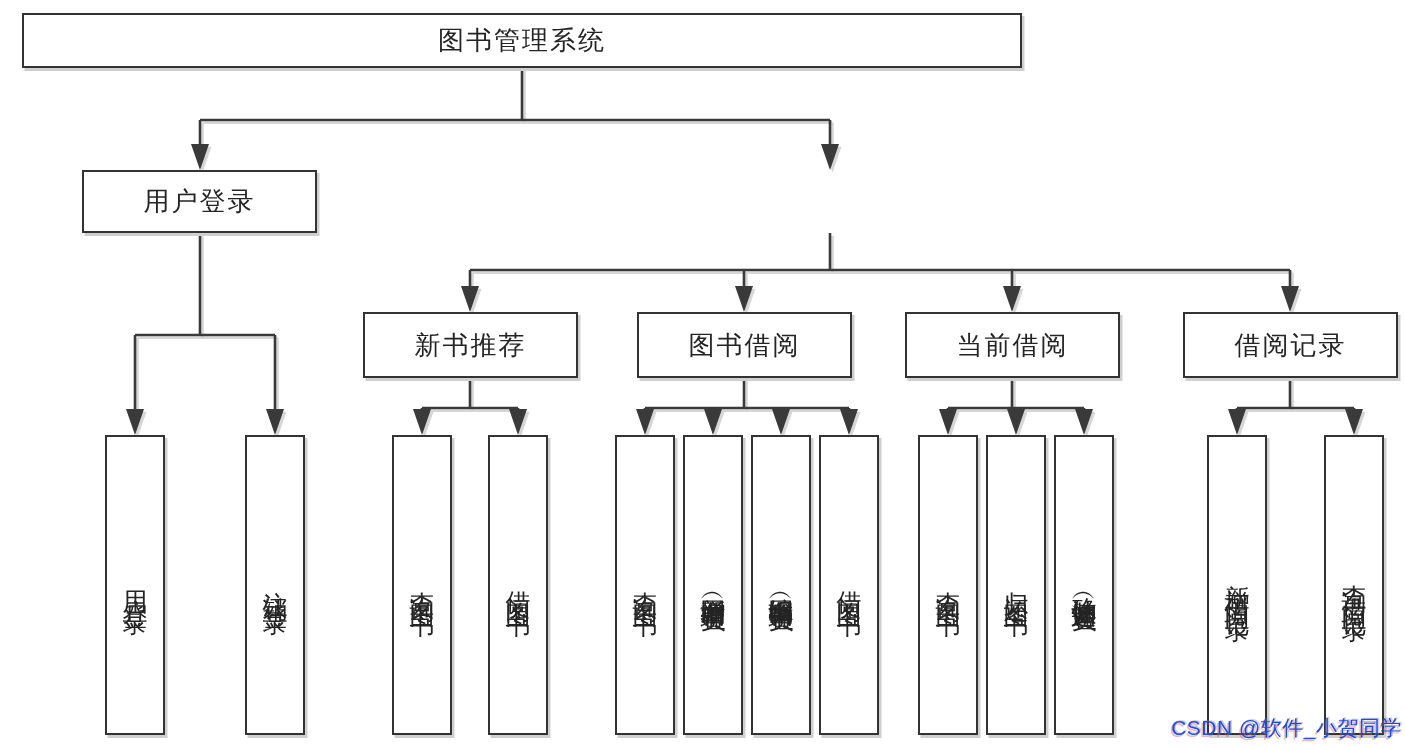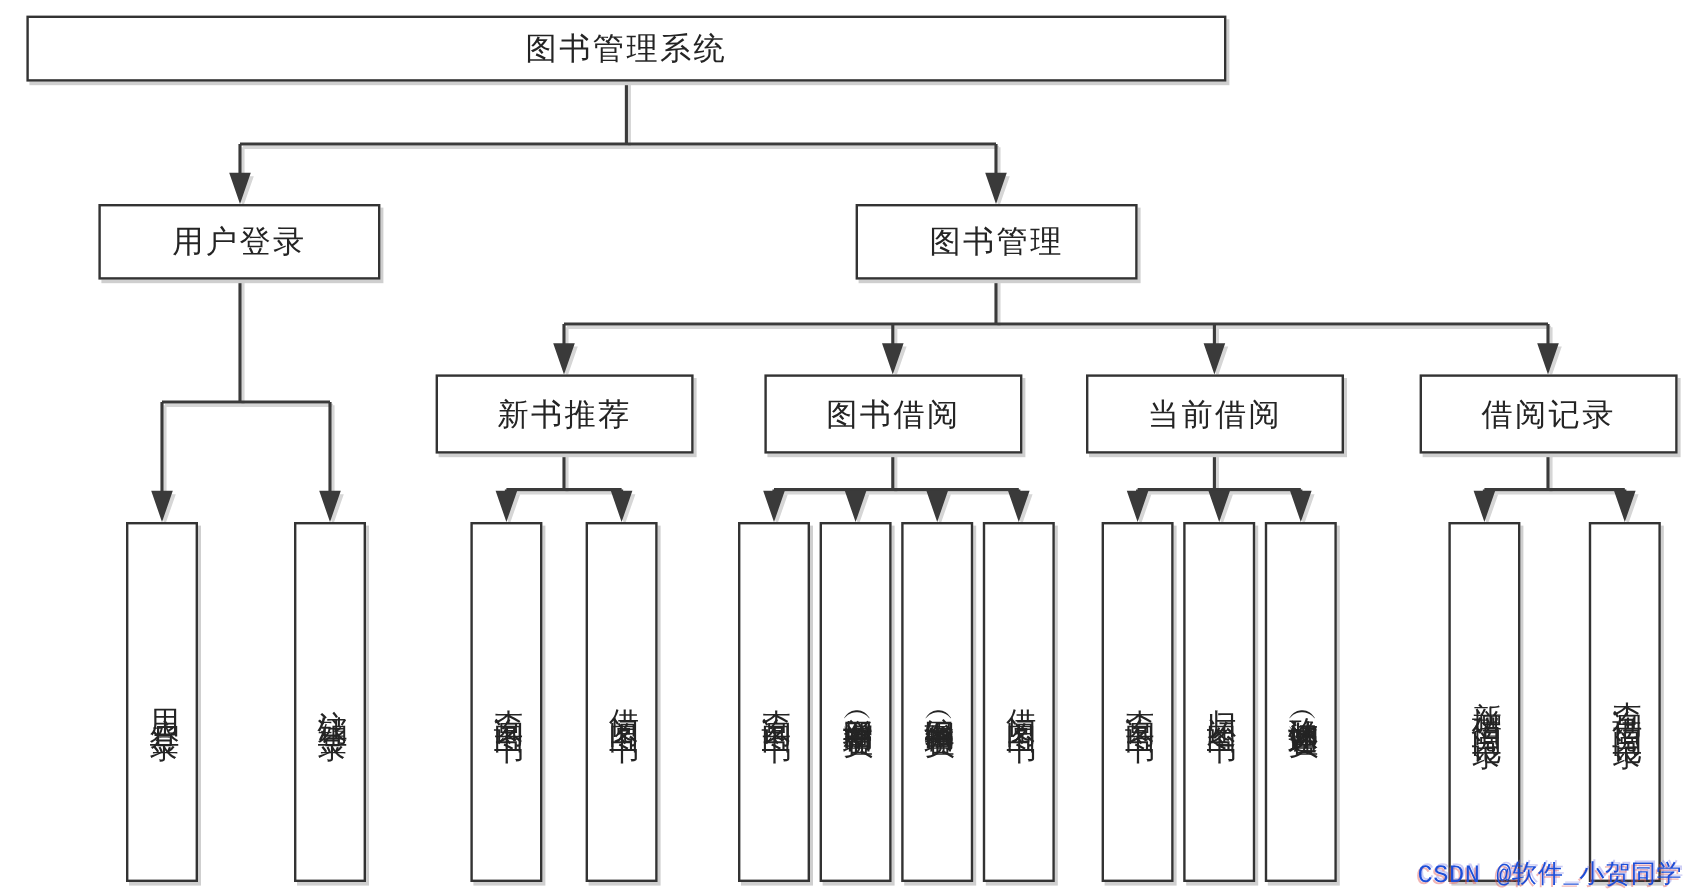--- a/index.html
+++ b/index.html
@@ -1,20 +1,20 @@
 <!DOCTYPE html>
 <html><head>
 <meta charset="utf-8">
 <style>
   html,body { margin:0; padding:0; background:#ffffff; }
   body {
     width:1405px; height:747px; position:relative; overflow:hidden;
     font-family:"Liberation Sans", sans-serif;
   }
-  .stage { position:absolute; inset:0;font-family:Liberation Mono, monospace; }
+  .stage { position:absolute; inset:0; }
   svg.wires { position:absolute; left:0; top:0; }
 
   .box {
     position:absolute; box-sizing:border-box; background:#ffffff;
     border:2.4px solid #333333; box-shadow:2.5px 3px 0 #cfcfcf;
     display:flex; align-items:center; justify-content:center;
     color:#242424; overflow:hidden;
   }
   .hbox { font-size:26px; letter-spacing:2px; white-space:nowrap; }
   .vbox span {
@@ -60,21 +60,20 @@
 
     <g>
       <path fill="none" stroke="#3a3a3a" stroke-width="2.6" d="M522 68 V120 M200 120 H830 M200 120 V150 M830 120 V150 M830 233 V270 M470 270 H1290 M470 270 V290 M744 270 V290 M1012 270 V290 M1290 270 V290 M200 233 V335 M135 335 H275 M135 335 V412 M275 335 V412 M470 378 V408 M422 408 H518 M422 408 V412 M518 408 V412 M744 378 V408 M645 408 H849 M645 408 V412 M713 408 V412 M781 408 V412 M849 408 V412 M1012 378 V408 M948 408 H1084 M948 408 V412 M1016 408 V412 M1084 408 V412 M1290 378 V408 M1237 408 H1354 M1237 408 V412 M1354 408 V412"></path>
       <path fill="#3a3a3a" stroke="none" d="M191 144 L209 144 L200 170 Z M821 144 L839 144 L830 170 Z M461 286 L479 286 L470 312 Z M735 286 L753 286 L744 312 Z M1003 286 L1021 286 L1012 312 Z M1281 286 L1299 286 L1290 312 Z M126 409 L144 409 L135 435 Z M266 409 L284 409 L275 435 Z M413 409 L431 409 L422 435 Z M509 409 L527 409 L518 435 Z M636 409 L654 409 L645 435 Z M704 409 L722 409 L713 435 Z M772 409 L790 409 L781 435 Z M840 409 L858 409 L849 435 Z M939 409 L957 409 L948 435 Z M1007 409 L1025 409 L1016 435 Z M1075 409 L1093 409 L1084 435 Z M1228 409 L1246 409 L1237 435 Z M1345 409 L1363 409 L1354 435 Z"></path>
     </g>
   </svg>
 
   <div class="box hbox root">图书管理系统</div>
 
   <div class="box hbox l2a">用户登录</div>
-  <div class="box hbox l2b">图书管理</div>
 
   <div class="box hbox l3a">新书推荐</div>
   <div class="box hbox l3b">图书借阅</div>
   <div class="box hbox l3d">借阅记录</div>
   <div class="box hbox l3c">当前借阅</div>
 
   <div class="box vbox leaf lf1">
       <span>用户登录</span>
     </div>
   <div class="box vbox leaf lf2">

